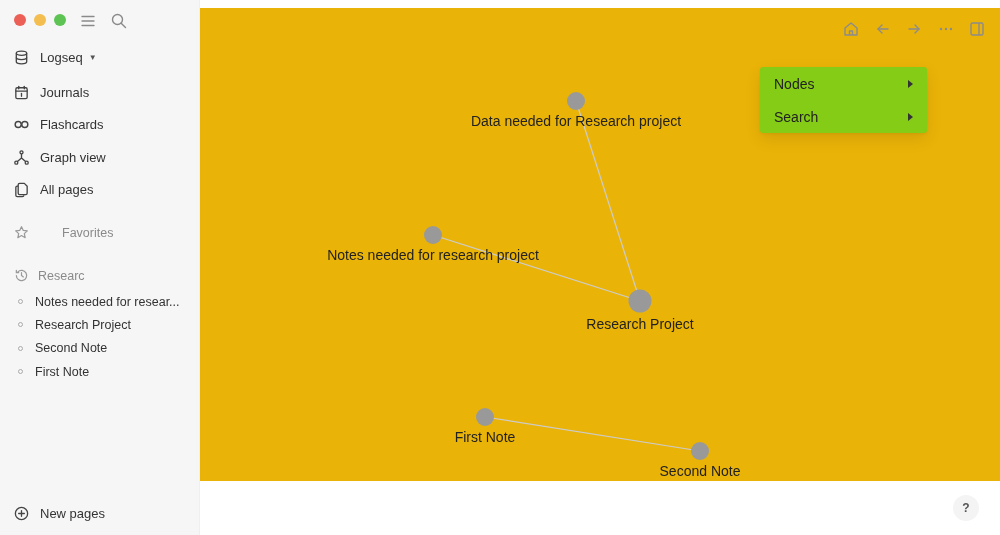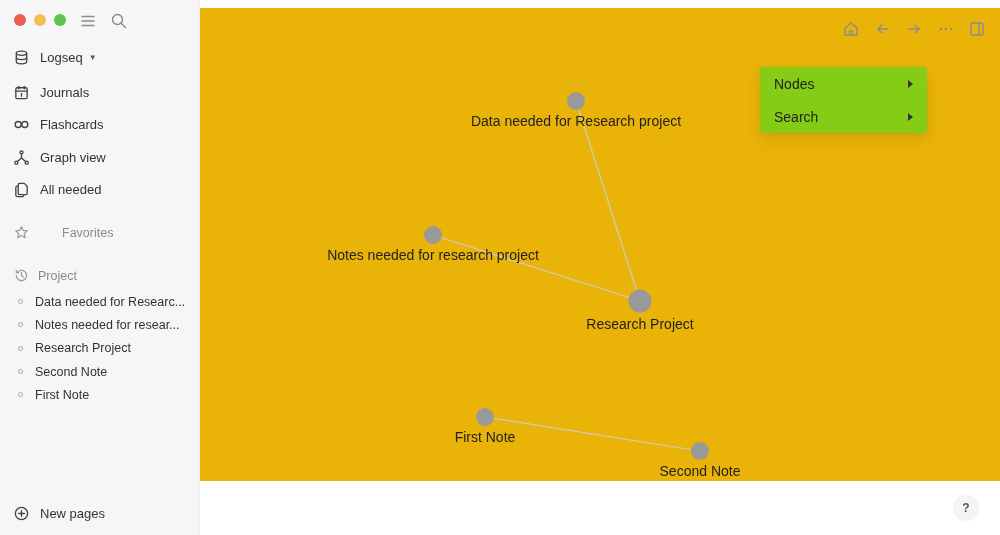--- a/index.html
+++ b/index.html
@@ -123,48 +123,44 @@
     </span>
     <span>Graph view</span>
   </div>
   <div class="nav-item" style="top:176px;">
     <span class="ico">
       <svg viewBox="0 0 18 18" fill="none" stroke="currentColor" stroke-width="1.4" stroke-linejoin="round">
           <path d="M7 2.5h5l3 3v7.5a1.5 1.5 0 0 1-1.5 1.5H7a1.5 1.5 0 0 1-1.5-1.5V4a1.5 1.5 0 0 1 1.5-1.5z"></path>
           <path d="M5.5 5.5H4.5A1.5 1.5 0 0 0 3 7v8a1.5 1.5 0 0 0 1.5 1.5H10a1.5 1.5 0 0 0 1.5-1.5"></path>
         </svg>
     </span>
-    <span>All needed</span>
+    <span>All pages</span>
   </div>
 
   <div class="section-head" style="top:225px;gap:24px;">
     <span class="ico">
       <svg viewBox="0 0 16 16" fill="none" stroke="currentColor" stroke-width="1.3" stroke-linejoin="round">
           <path d="M8 1.8l1.9 4 4.3.5-3.2 2.9.9 4.3L8 11.3l-3.9 2.2.9-4.3L1.8 6.3l4.3-.5z"></path>
         </svg>
     </span>
     <span>Favorites</span>
   </div>
 
   <div class="section-head" style="top:268px;">
     <span class="ico">
       <svg viewBox="0 0 16 16" fill="none" stroke="currentColor" stroke-width="1.3" stroke-linecap="round">
           <path d="M2.5 8a5.5 5.5 0 1 0 1.6-3.9"></path>
           <path d="M2.5 2.5v2.5H5"></path>
           <path d="M8 5v3l2 1.5"></path>
         </svg>
     </span>
-    <span>Project</span>
+    <span>Researc</span>
   </div>
 
   <div class="recent-list">
-    <div class="recent-item">
-        <span class="dot"></span>
-        <span class="txt">Data needed for Researc...</span>
-      </div>
     <div class="recent-item">
         <span class="dot"></span>
         <span class="txt">Notes needed for resear...</span>
       </div>
     <div class="recent-item">
         <span class="dot"></span>
         <span class="txt">Research Project</span>
       </div>
     <div class="recent-item">
         <span class="dot"></span>

